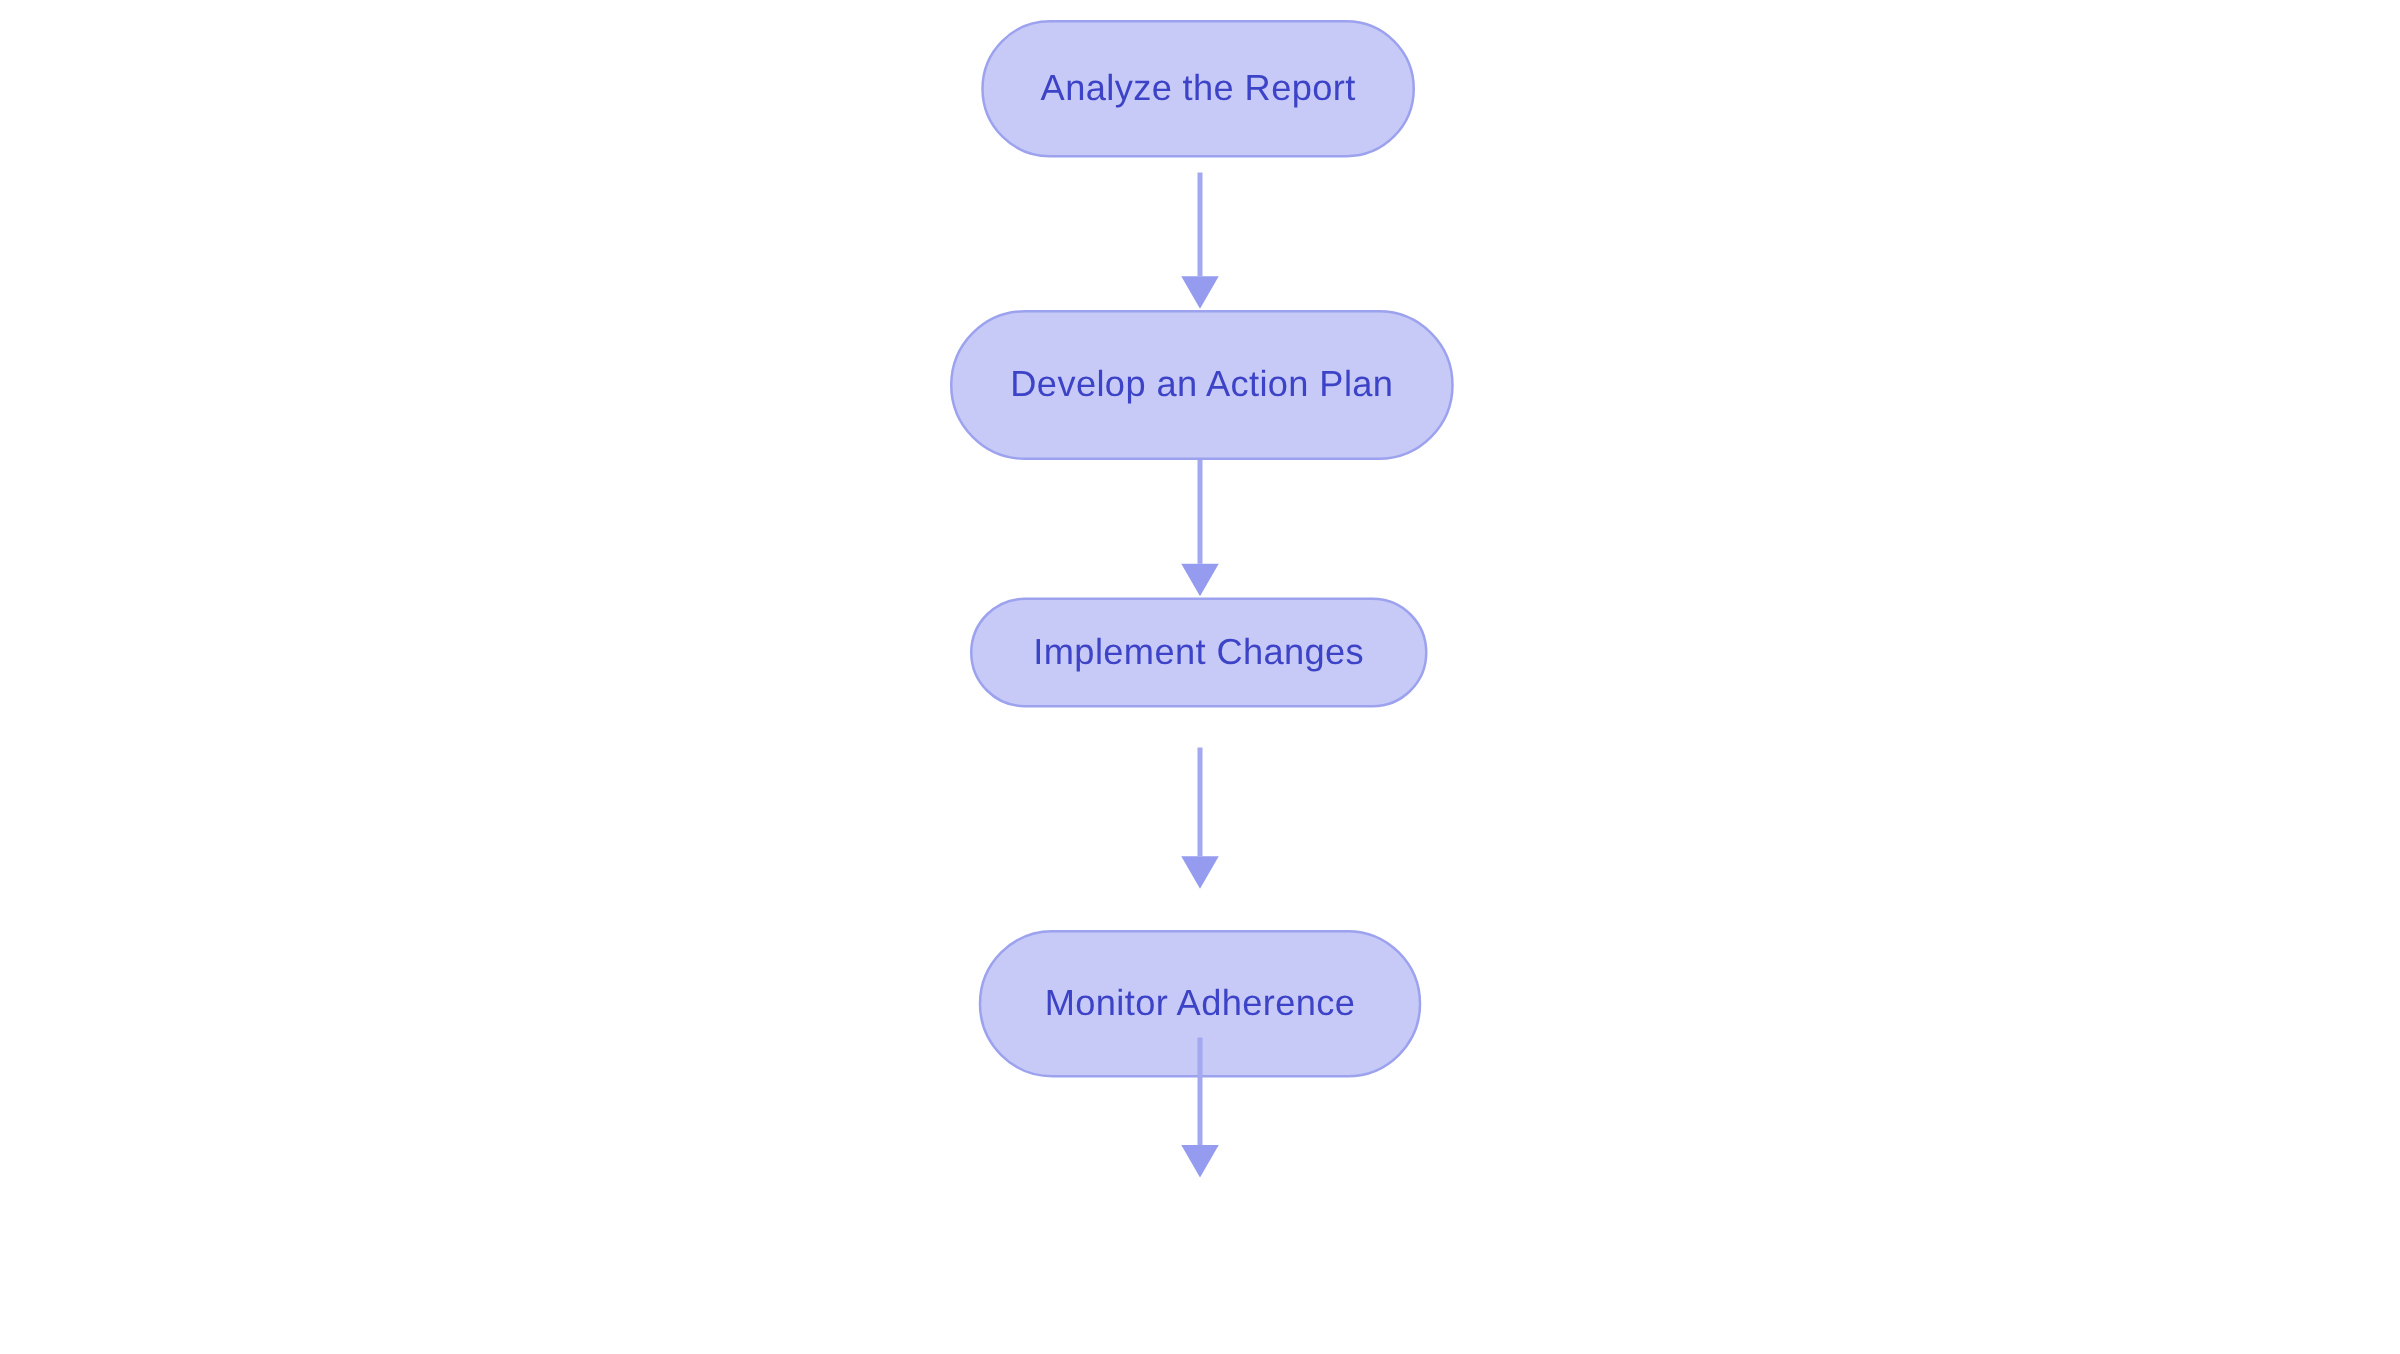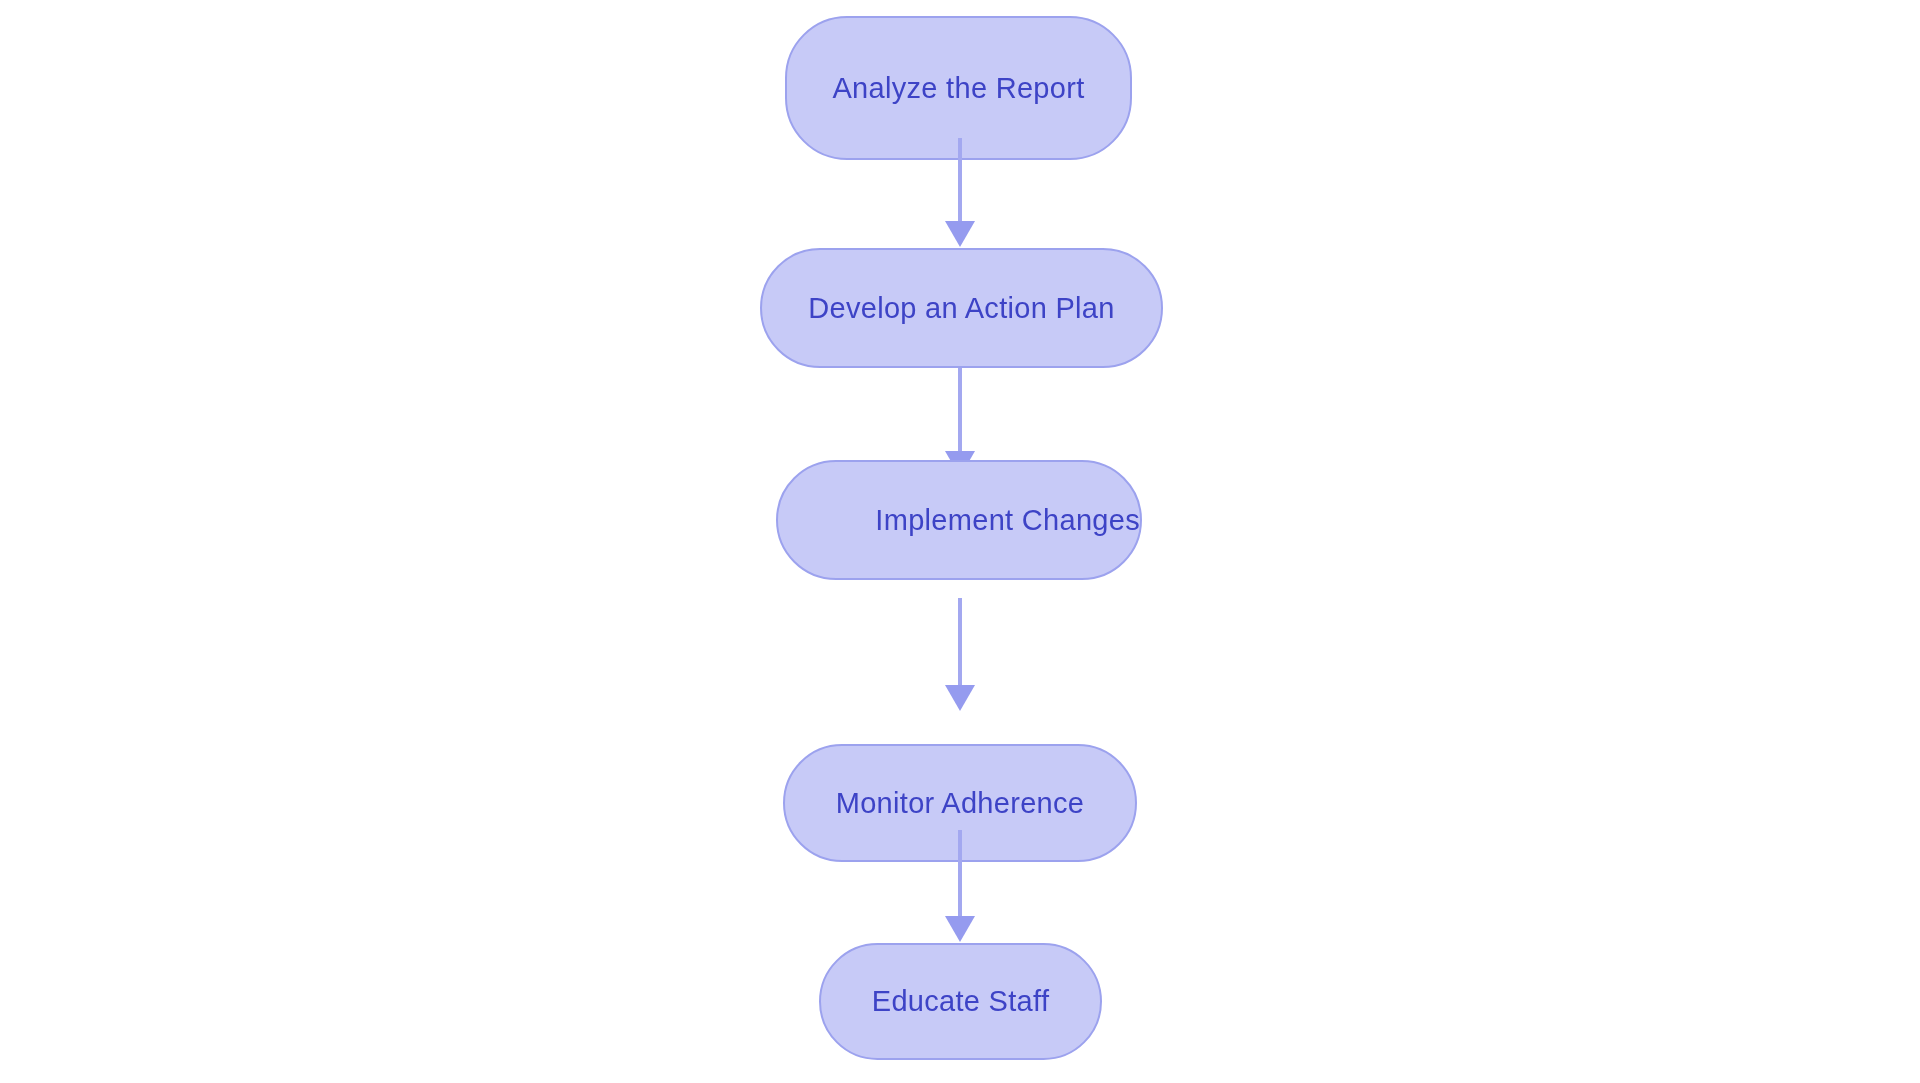--- a/index.html
+++ b/index.html
@@ -32,23 +32,23 @@
     background: var(--node-fill);
     border: 2px solid var(--node-border);
     border-radius: 62px;
     color: var(--node-text);
     font-size: 29px;
     font-weight: 400;
     letter-spacing: 0.3px;
     text-align: center;
     white-space: nowrap;
   }
-  .node-1 { left: 785px; top:  16px; width: 347px; height: 144px; }
+  .node-1 { left: 785px; top:  16px; width: 347px; height: 110px; }
   .node-2 { left: 760px; top: 248px; width: 403px; height: 120px; }
-  .node-3 { left: 776px; top: 460px; width: 366px; height: 120px; justify-content: flex-end; }
+  .node-3 { left: 776px; top: 478px; width: 366px; height: 88px; }
   .node-4 { left: 783px; top: 712px; width: 354px; height: 118px; margin-top: 32px; }
   .node-5 { left: 819px; top: 943px; width: 283px; height: 117px; }
 
   .flow-arrow {
     position: absolute;
     left: 945px;            
     width: 30px;
     display: flex;
     flex-direction: column;
     align-items: center;
@@ -104,17 +104,14 @@
 
   <div class="flow-node node-4">
     <span>Monitor Adherence</span>
   </div>
 
   <div class="flow-arrow arrow-4">
     <div class="arrow-shaft"></div>
     <div class="arrow-head"></div>
   </div>
 
-  <div class="flow-node node-5">
-    <span>Educate Staff</span>
-  </div>
 
 </div>
 
 </body></html>

